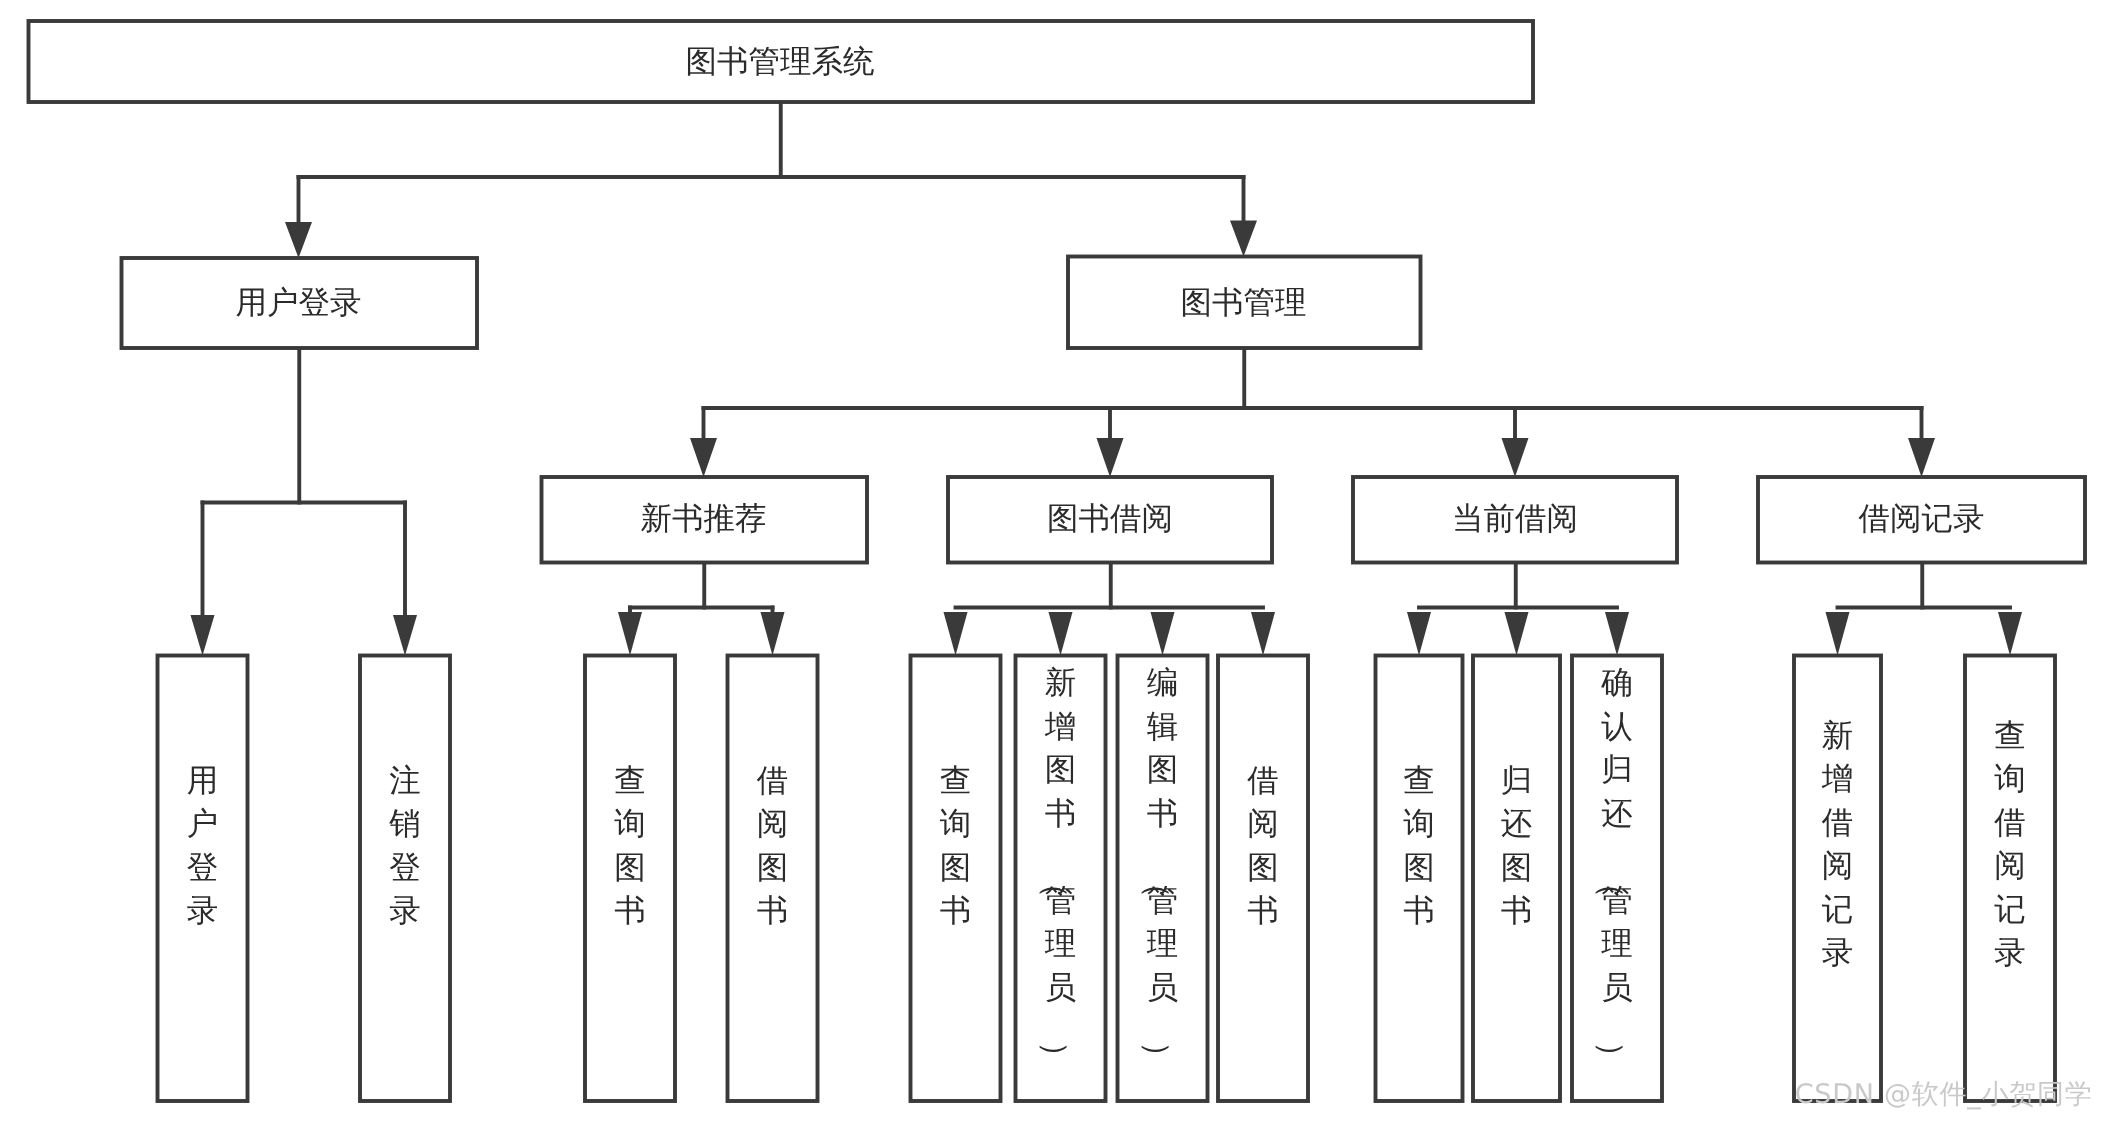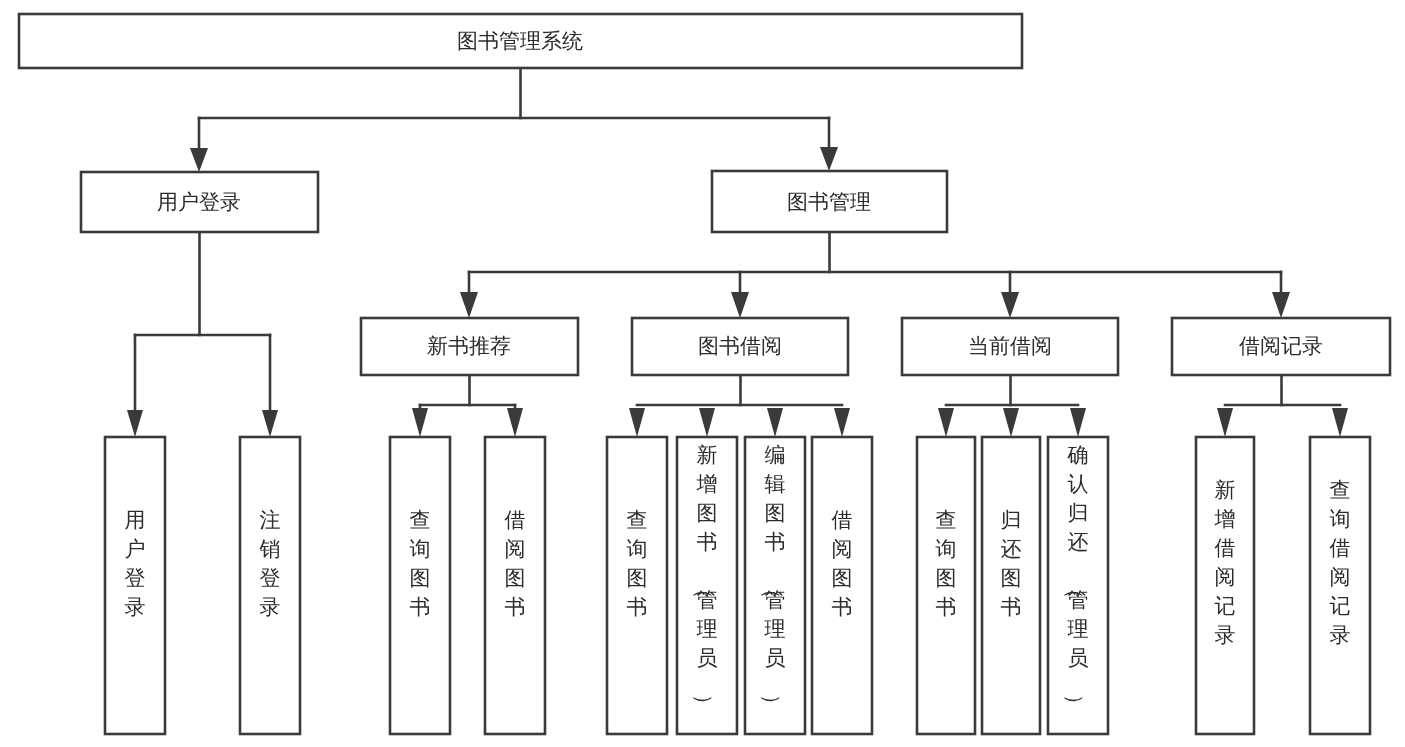--- a/index.html
+++ b/index.html
@@ -224,13 +224,14 @@
       <rect class="node-box" x="1196" y="437" width="58" height="297"></rect>
       <text class="node-label-vert" x="1225" y="497"><tspan x="1225" dy="0">新</tspan><tspan x="1225" dy="29">增</tspan><tspan x="1225" dy="29">借</tspan><tspan x="1225" dy="29">阅</tspan><tspan x="1225" dy="29">记</tspan><tspan x="1225" dy="29">录</tspan></text>
     </g>
 
     <g>
       <rect class="node-box" x="1310" y="437" width="60" height="297"></rect>
       <text class="node-label-vert" x="1340" y="497"><tspan x="1340" dy="0">查</tspan><tspan x="1340" dy="29">询</tspan><tspan x="1340" dy="29">借</tspan><tspan x="1340" dy="29">阅</tspan><tspan x="1340" dy="29">记</tspan><tspan x="1340" dy="29">录</tspan></text>
     </g>
   </svg>
 
+  <div class="watermark">CSDN @软件_小贺同学</div>
 </div>
 
 </body></html>

